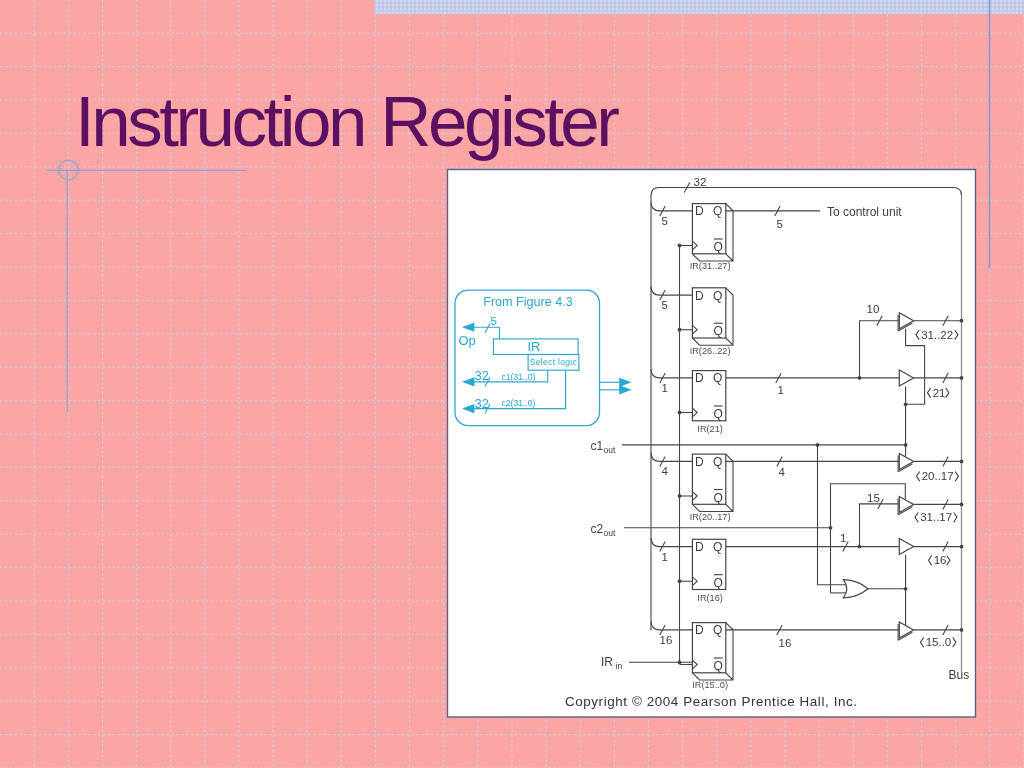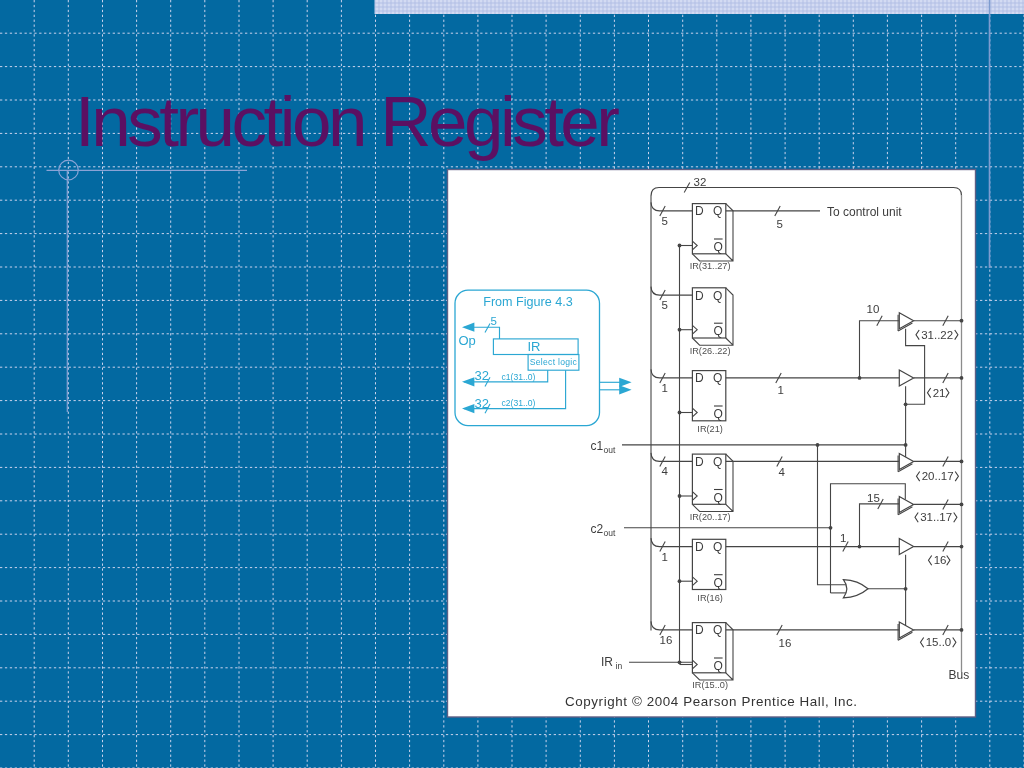--- a/index.html
+++ b/index.html
@@ -1,14 +1,14 @@
 <!DOCTYPE html>
 <html><head><meta charset="utf-8"><style>
 html,body{margin:0;padding:0;background:#fff;}
-#pg{position:relative;width:1024px;height:768px;overflow:hidden;background:#0369a1;font-family:"Liberation Sans",sans-serif;}
+#pg{position:relative;width:1024px;height:768px;overflow:hidden;background:#fca5a5;font-family:"Liberation Sans",sans-serif;}
 svg{position:absolute;left:0;top:0;}
 text{font-family:"Liberation Sans",sans-serif;}
 </style></head><body>
 <div id="pg">
 <svg width="1024" height="768" viewBox="0 0 1024 768">
 <path d="M34.2 0V768 M68.3 0V768 M102.5 0V768 M136.6 0V768 M170.7 0V768 M204.8 0V768 M239.0 0V768 M273.1 0V768 M307.2 0V768 M341.4 0V768 M375.5 0V768 M409.6 0V768 M443.8 0V768 M477.9 0V768 M512.0 0V768 M546.1 0V768 M580.3 0V768 M614.4 0V768 M648.5 0V768 M682.7 0V768 M716.8 0V768 M750.9 0V768 M785.1 0V768 M819.2 0V768 M853.3 0V768 M887.4 0V768 M921.6 0V768 M955.7 0V768 M989.8 0V768 M1024.0 0V768 M0 33.2H1024 M0 66.6H1024 M0 100.0H1024 M0 133.4H1024 M0 166.8H1024 M0 200.2H1024 M0 233.6H1024 M0 267.0H1024 M0 300.4H1024 M0 333.8H1024 M0 367.2H1024 M0 400.6H1024 M0 434.0H1024 M0 467.4H1024 M0 500.8H1024 M0 534.2H1024 M0 567.6H1024 M0 601.0H1024 M0 634.4H1024 M0 667.8H1024 M0 701.2H1024 M0 734.6H1024 M0 768.0H1024" stroke="#cbd3ed" stroke-width="1" stroke-dasharray="2.3 2.6" fill="none"></path>
 <defs>
         <pattern id="bd" width="4" height="4" patternUnits="userSpaceOnUse">
           <rect width="4" height="4" fill="#c3cdec"></rect>
           <circle cx="1" cy="1" r="0.9" fill="#dbe2f6"></circle>

